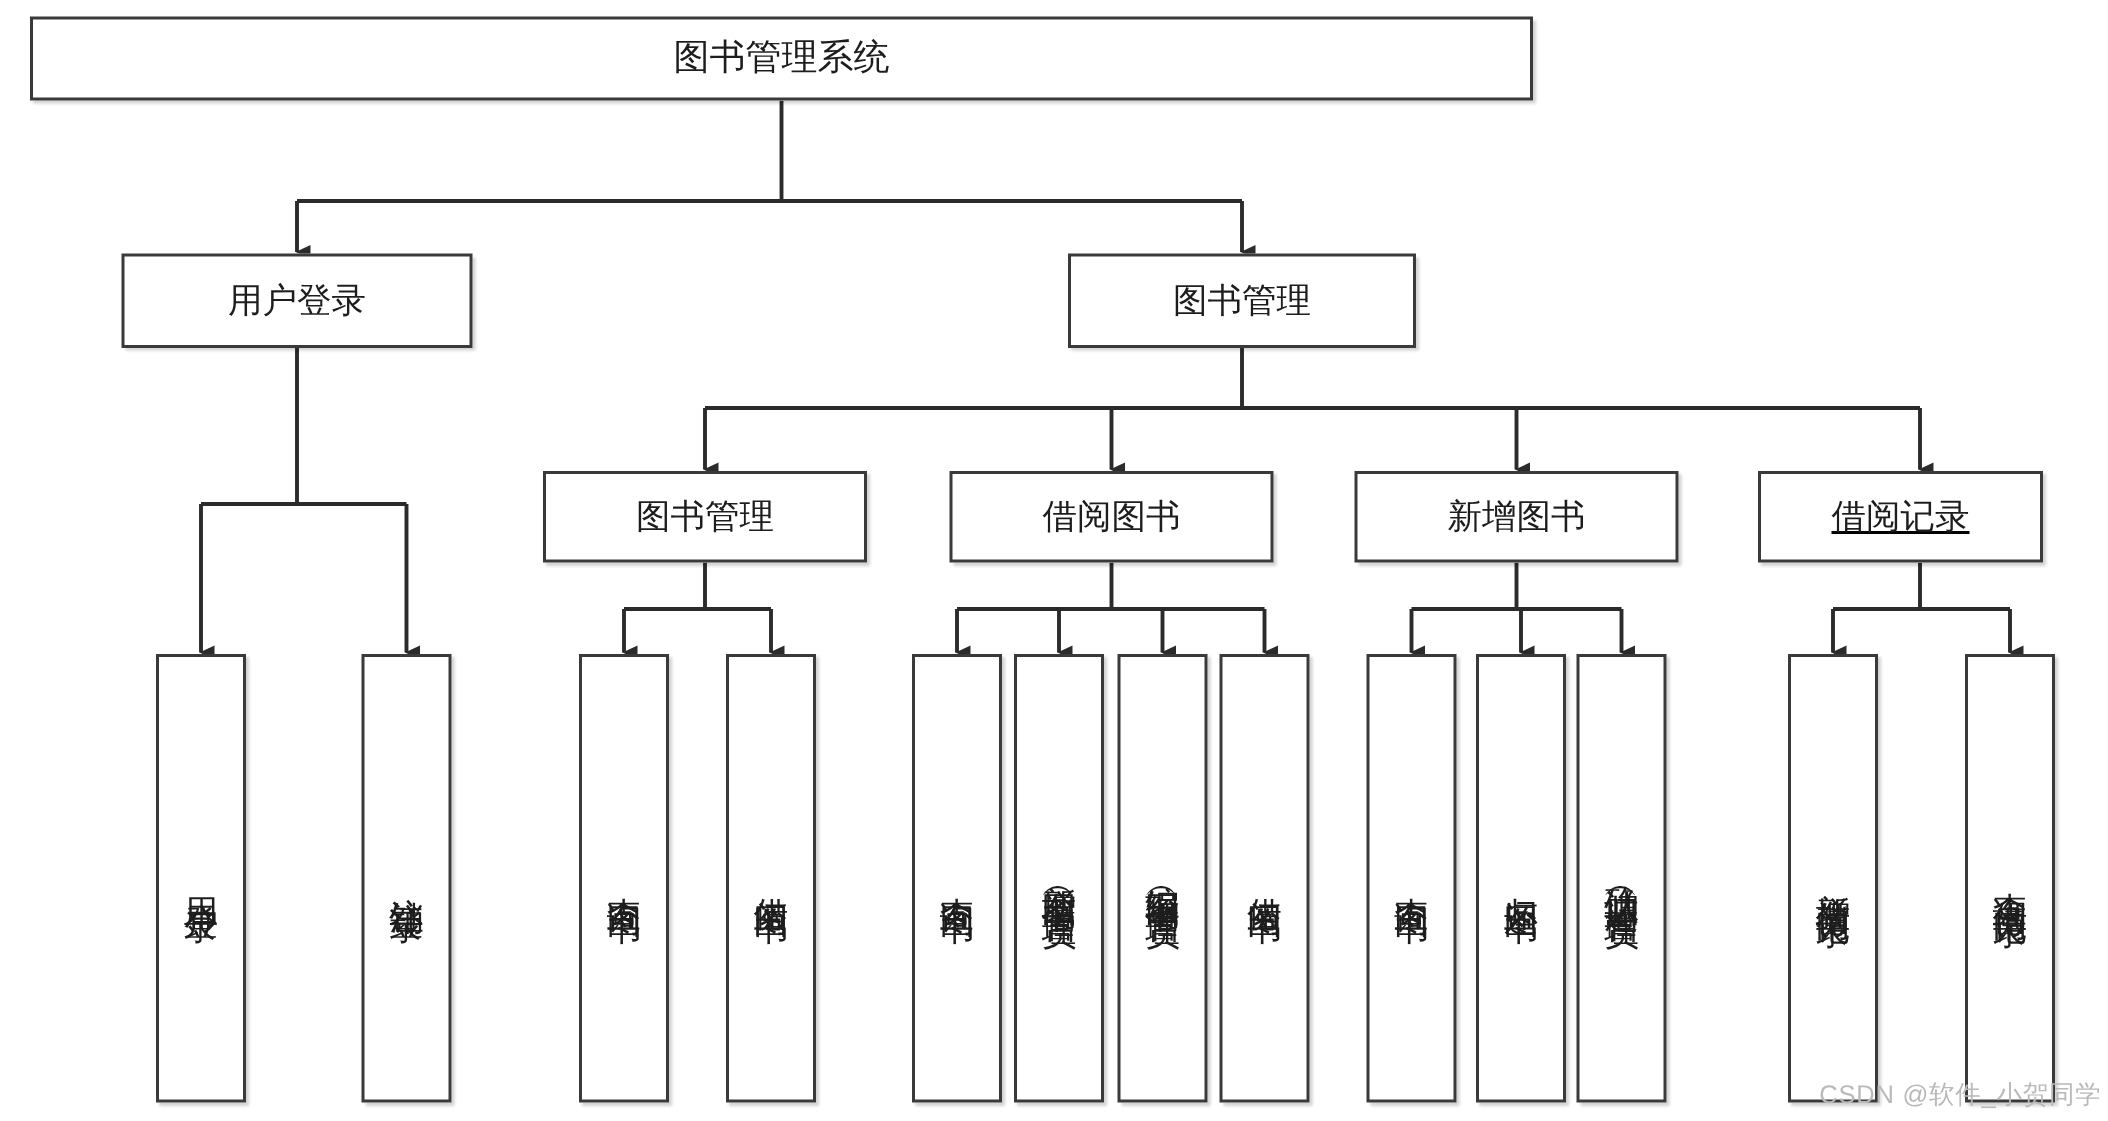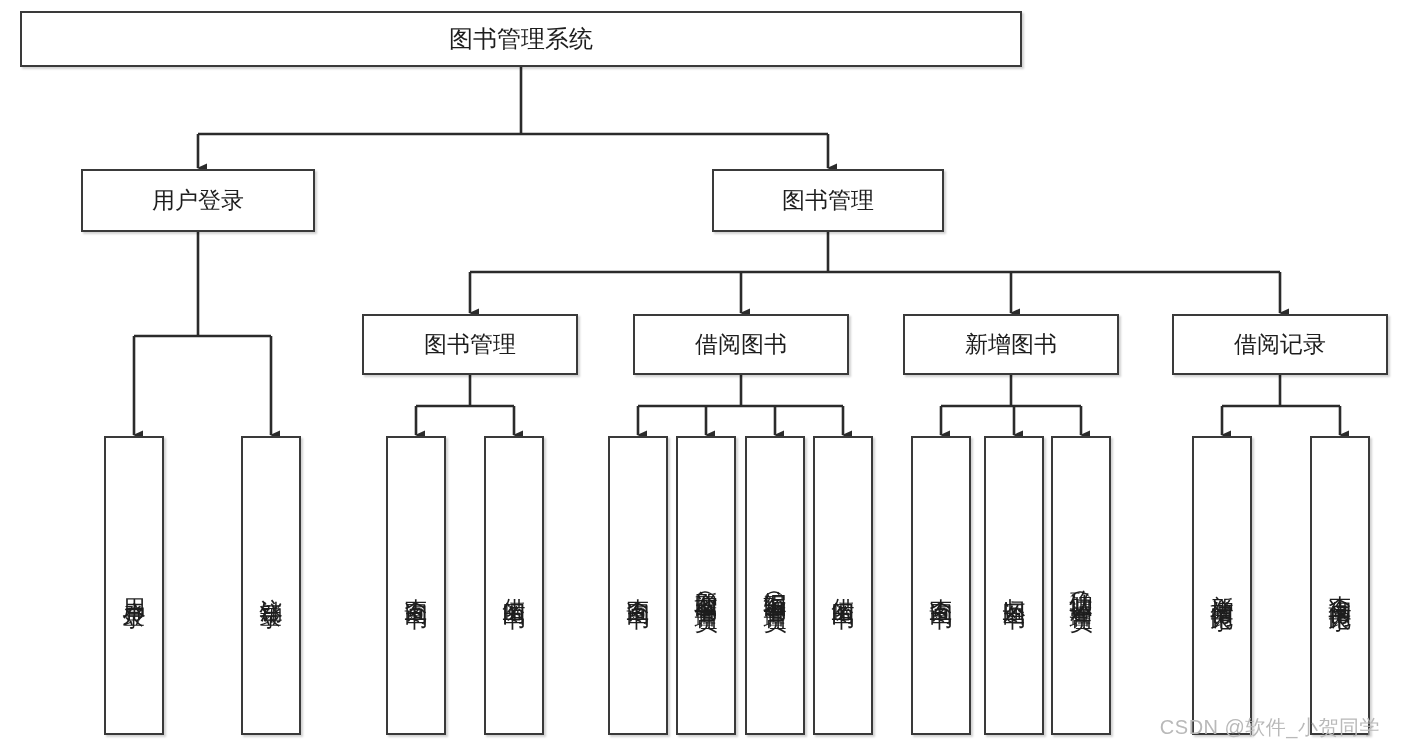--- a/index.html
+++ b/index.html
@@ -52,23 +52,23 @@
   }
   .node.vertical .label {
     writing-mode: vertical-rl;
     text-orientation: upright;
     font-size: 23px;
     letter-spacing: 3px;
     line-height: 1;
   }
   .watermark {
     position: absolute;
-    right: 25px;
+    right: 4px;
     bottom: 6px;
-    font-size: 20px;
+    font-size: 17px;
     color: #b9b9b9;
     white-space: nowrap;
     letter-spacing: 0.5px;
   }
 </style>
 </head>
 <body>
 
 <div id="canvas">
   <svg id="wires" viewBox="0 0 1405 747">
@@ -126,21 +126,21 @@
       </div>
       <div class="node horizontal" style="left: 362px; top: 314px; width: 216px; height: 61px;">
         <div class="label">图书管理</div>
       </div>
       <div class="node horizontal" style="left: 633px; top: 314px; width: 216px; height: 61px;">
         <div class="label">借阅图书</div>
       </div>
       <div class="node horizontal" style="left: 903px; top: 314px; width: 216px; height: 61px;">
         <div class="label">新增图书</div>
       </div>
-      <div class="node horizontal" style="left: 1172px; top: 314px; width: 216px; height: 61px;">
+      <div class="node horizontal" style="left: 1172px; top: 314px; width: 190px; height: 61px; text-decoration: underline;">
         <div class="label">借阅记录</div>
       </div>
       <div class="node vertical" style="left: 104px; top: 436px; width: 60px; height: 299px;">
         <div class="label">用户登录</div>
       </div>
       <div class="node vertical" style="left: 241px; top: 436px; width: 60px; height: 299px;">
         <div class="label">注销登录</div>
       </div>
       <div class="node vertical" style="left: 386px; top: 436px; width: 60px; height: 299px;">
         <div class="label">查询图书</div>

